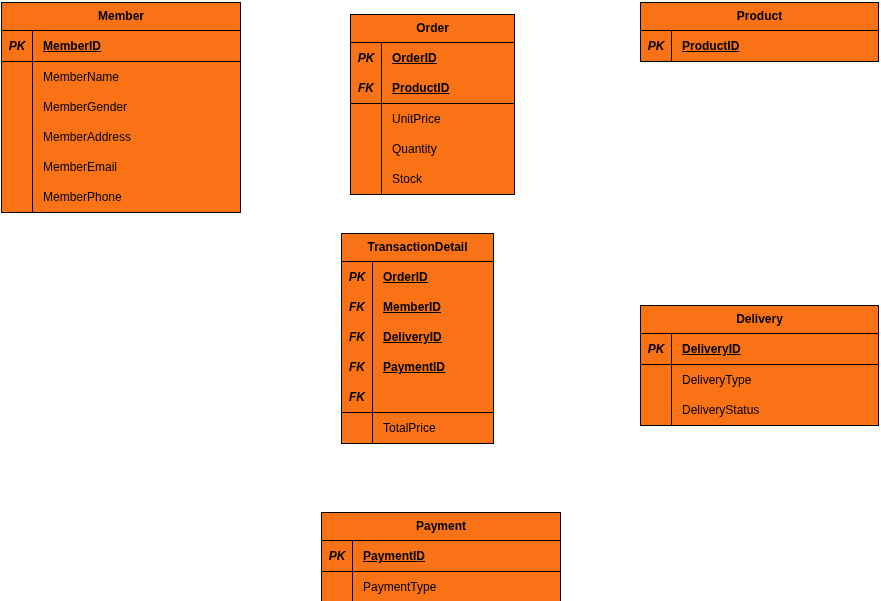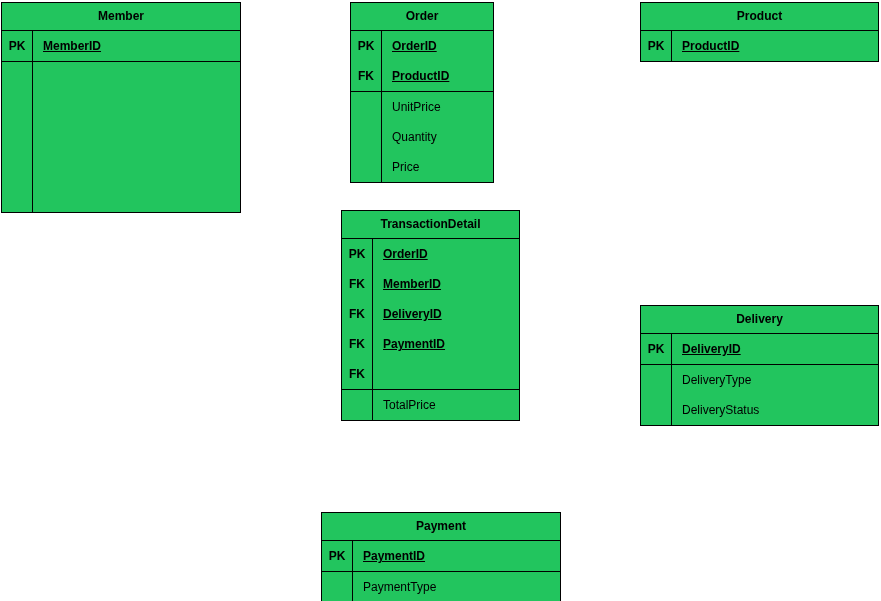--- a/index.html
+++ b/index.html
@@ -13,21 +13,21 @@
     position: relative;
     overflow: hidden;
   }
   #canvas {
     position: absolute;
     left: 0; top: 0;
     width: 881px; height: 601px;
   }
   .etable {
     position: absolute;
-    background: #22c55e;
+    background: #f97316;
     border: 1.5px solid #000000;
     box-sizing: border-box;
   }
   .etitle {
     height: 27px;
     line-height: 27px;
     text-align: center;
     font-weight: bold;
     border-bottom: 1.5px solid #000000;
     white-space: nowrap;
@@ -43,21 +43,21 @@
     flex-direction: column;
   }
   .namecol { flex: 1; min-width: 0; text-align: right; }
   .cell {
     height: 30px;
     display: flex;
     align-items: center;
     white-space: nowrap;
     overflow: hidden;
   }
-  .tagcell { justify-content: center; font-weight: bold; }
+  .tagcell { justify-content: center; font-weight: bold; font-style: italic; }
   .namecell { padding-left: 10px; }
   .keyfield { font-weight: bold; text-decoration: underline; }
 </style>
 </head>
 <body>
 
 <div id="canvas">
     <div class="etable" style="left: 1px; top: 2px; width: 240px;">
       <div class="etitle">Member</div>
       <div class="tsection">
@@ -69,59 +69,66 @@
         </div>
       </div>
       <div class="tsection">
         <div class="keycol">
           <div class="cell tagcell"></div>
           <div class="cell tagcell"></div>
           <div class="cell tagcell"></div>
           <div class="cell tagcell"></div>
           <div class="cell tagcell"></div>
         </div>
+        <div class="namecol">
+          <div class="cell namecell">MemberName</div>
+          <div class="cell namecell">MemberGender</div>
+          <div class="cell namecell">MemberAddress</div>
+          <div class="cell namecell">MemberEmail</div>
+          <div class="cell namecell">MemberPhone</div>
+        </div>
       </div>
     </div>
-    <div class="etable" style="left: 350px; top: 2px; width: 144px;">
+    <div class="etable" style="left: 350px; top: 14px; width: 165px;">
       <div class="etitle">Order</div>
       <div class="tsection">
         <div class="keycol">
           <div class="cell tagcell">PK</div>
           <div class="cell tagcell">FK</div>
         </div>
         <div class="namecol">
           <div class="cell namecell keyfield">OrderID</div>
           <div class="cell namecell keyfield">ProductID</div>
         </div>
       </div>
       <div class="tsection">
         <div class="keycol">
           <div class="cell tagcell"></div>
           <div class="cell tagcell"></div>
           <div class="cell tagcell"></div>
         </div>
         <div class="namecol">
           <div class="cell namecell">UnitPrice</div>
           <div class="cell namecell">Quantity</div>
-          <div class="cell namecell">Price</div>
+          <div class="cell namecell">Stock</div>
         </div>
       </div>
     </div>
     <div class="etable" style="left: 640px; top: 2px; width: 239px;">
       <div class="etitle">Product</div>
       <div class="tsection">
         <div class="keycol">
           <div class="cell tagcell">PK</div>
         </div>
         <div class="namecol">
           <div class="cell namecell keyfield">ProductID</div>
         </div>
       </div>
     </div>
-    <div class="etable" style="left: 341px; top: 210px; width: 179px;">
+    <div class="etable" style="left: 341px; top: 233px; width: 153px;">
       <div class="etitle">TransactionDetail</div>
       <div class="tsection">
         <div class="keycol">
           <div class="cell tagcell">PK</div>
           <div class="cell tagcell">FK</div>
           <div class="cell tagcell">FK</div>
           <div class="cell tagcell">FK</div>
           <div class="cell tagcell">FK</div>
         </div>
         <div class="namecol">

